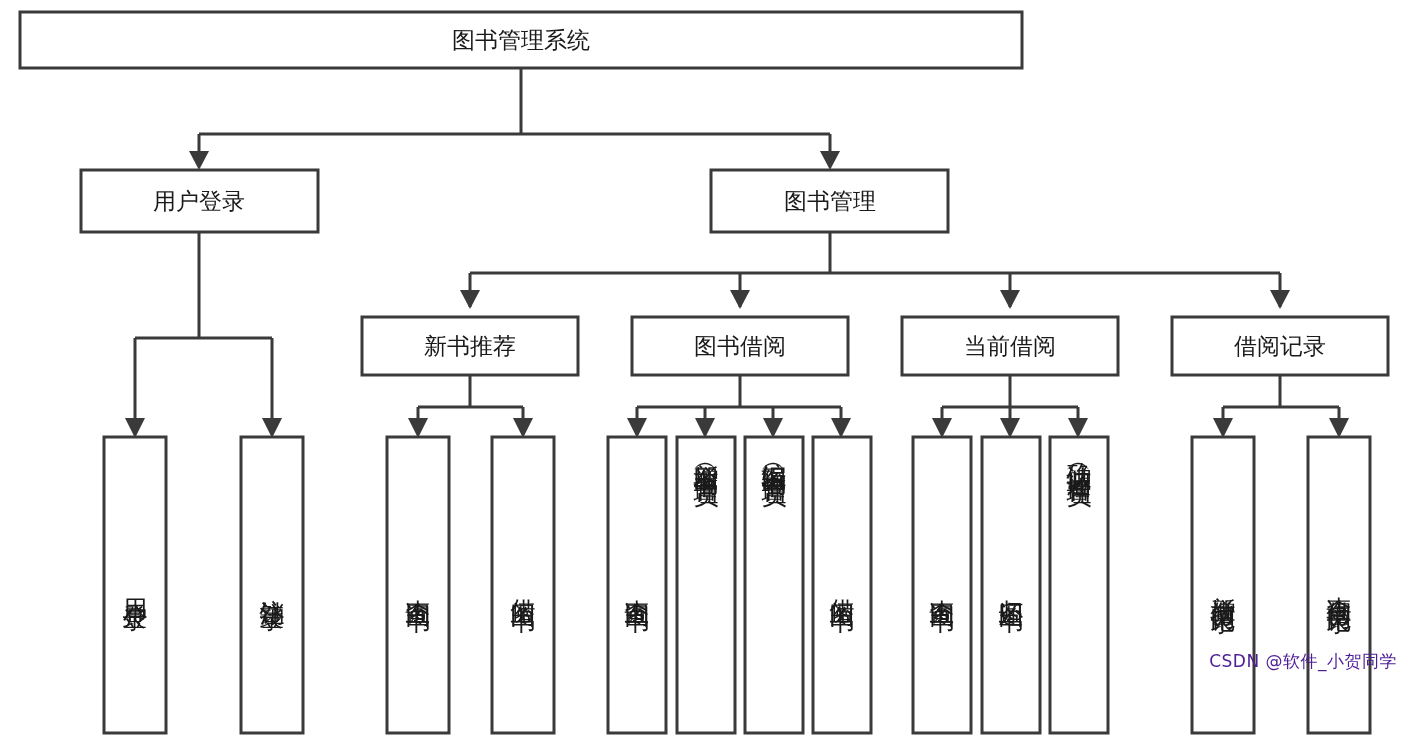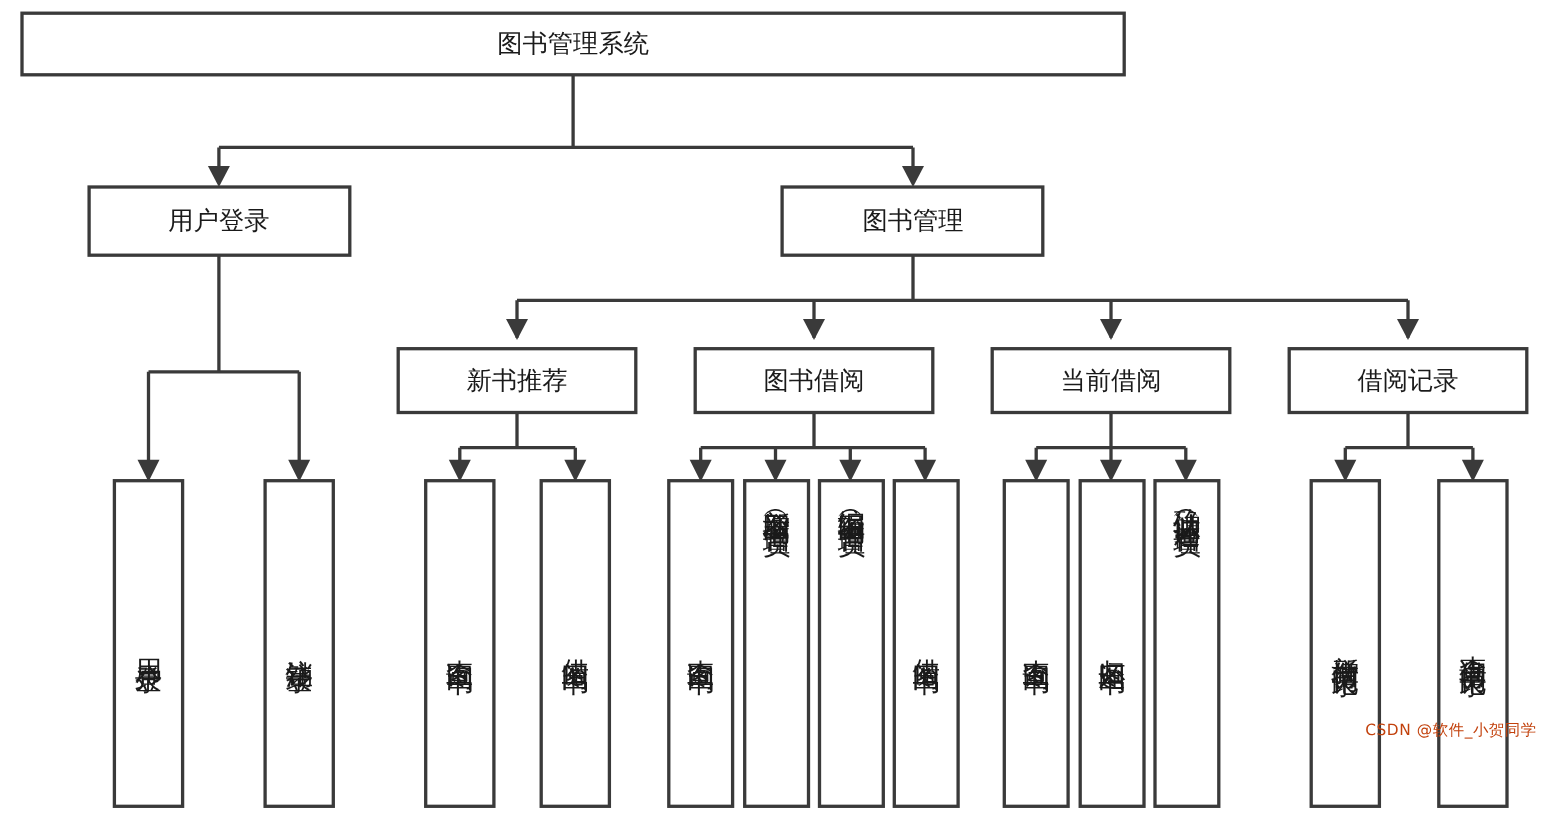--- a/index.html
+++ b/index.html
@@ -67,22 +67,22 @@
     pointer-events: none;
   }
   .vlabel.align-top {
     justify-content: flex-start;
   }
   #watermark {
     position: absolute;
     right: 8px;
     bottom: 4px;
     font-family: "DejaVu Sans", "Liberation Sans", sans-serif;
-    font-size: 14px;
-    color: #c2410c;
+    font-size: 17px;
+    color: #4c1d95;
     white-space: nowrap;
     letter-spacing: 0.5px;
   }
 </style>
 </head>
 <body>
 
 <div id="diagram-root">
 
   <svg id="flow-svg" viewBox="0 0 1405 747">

